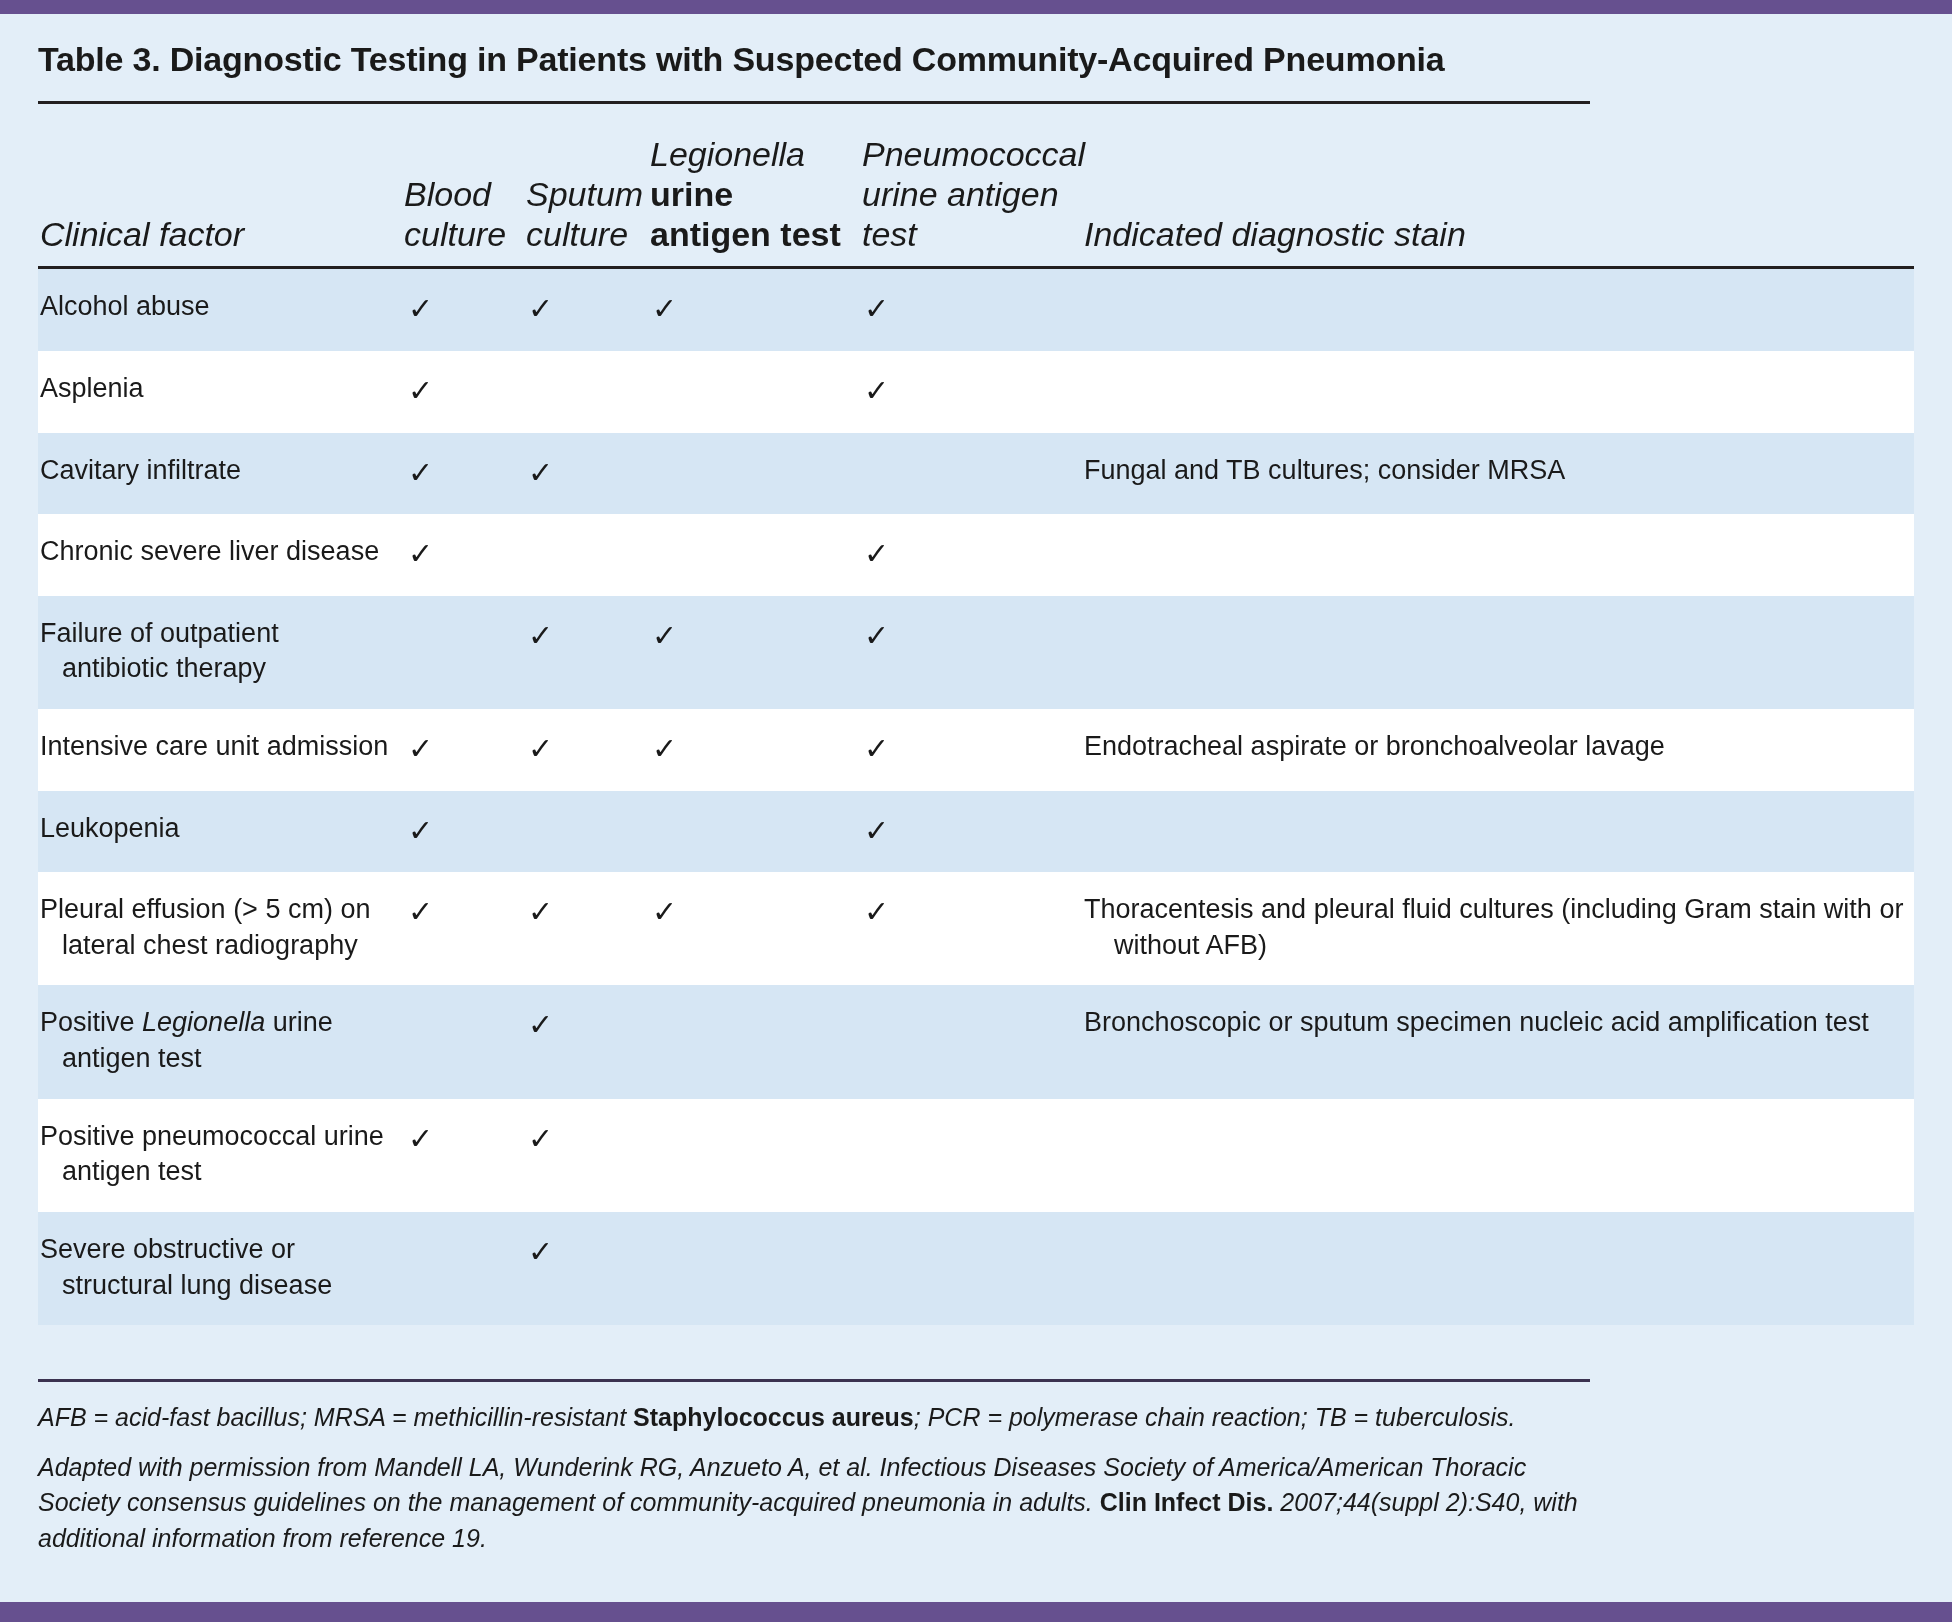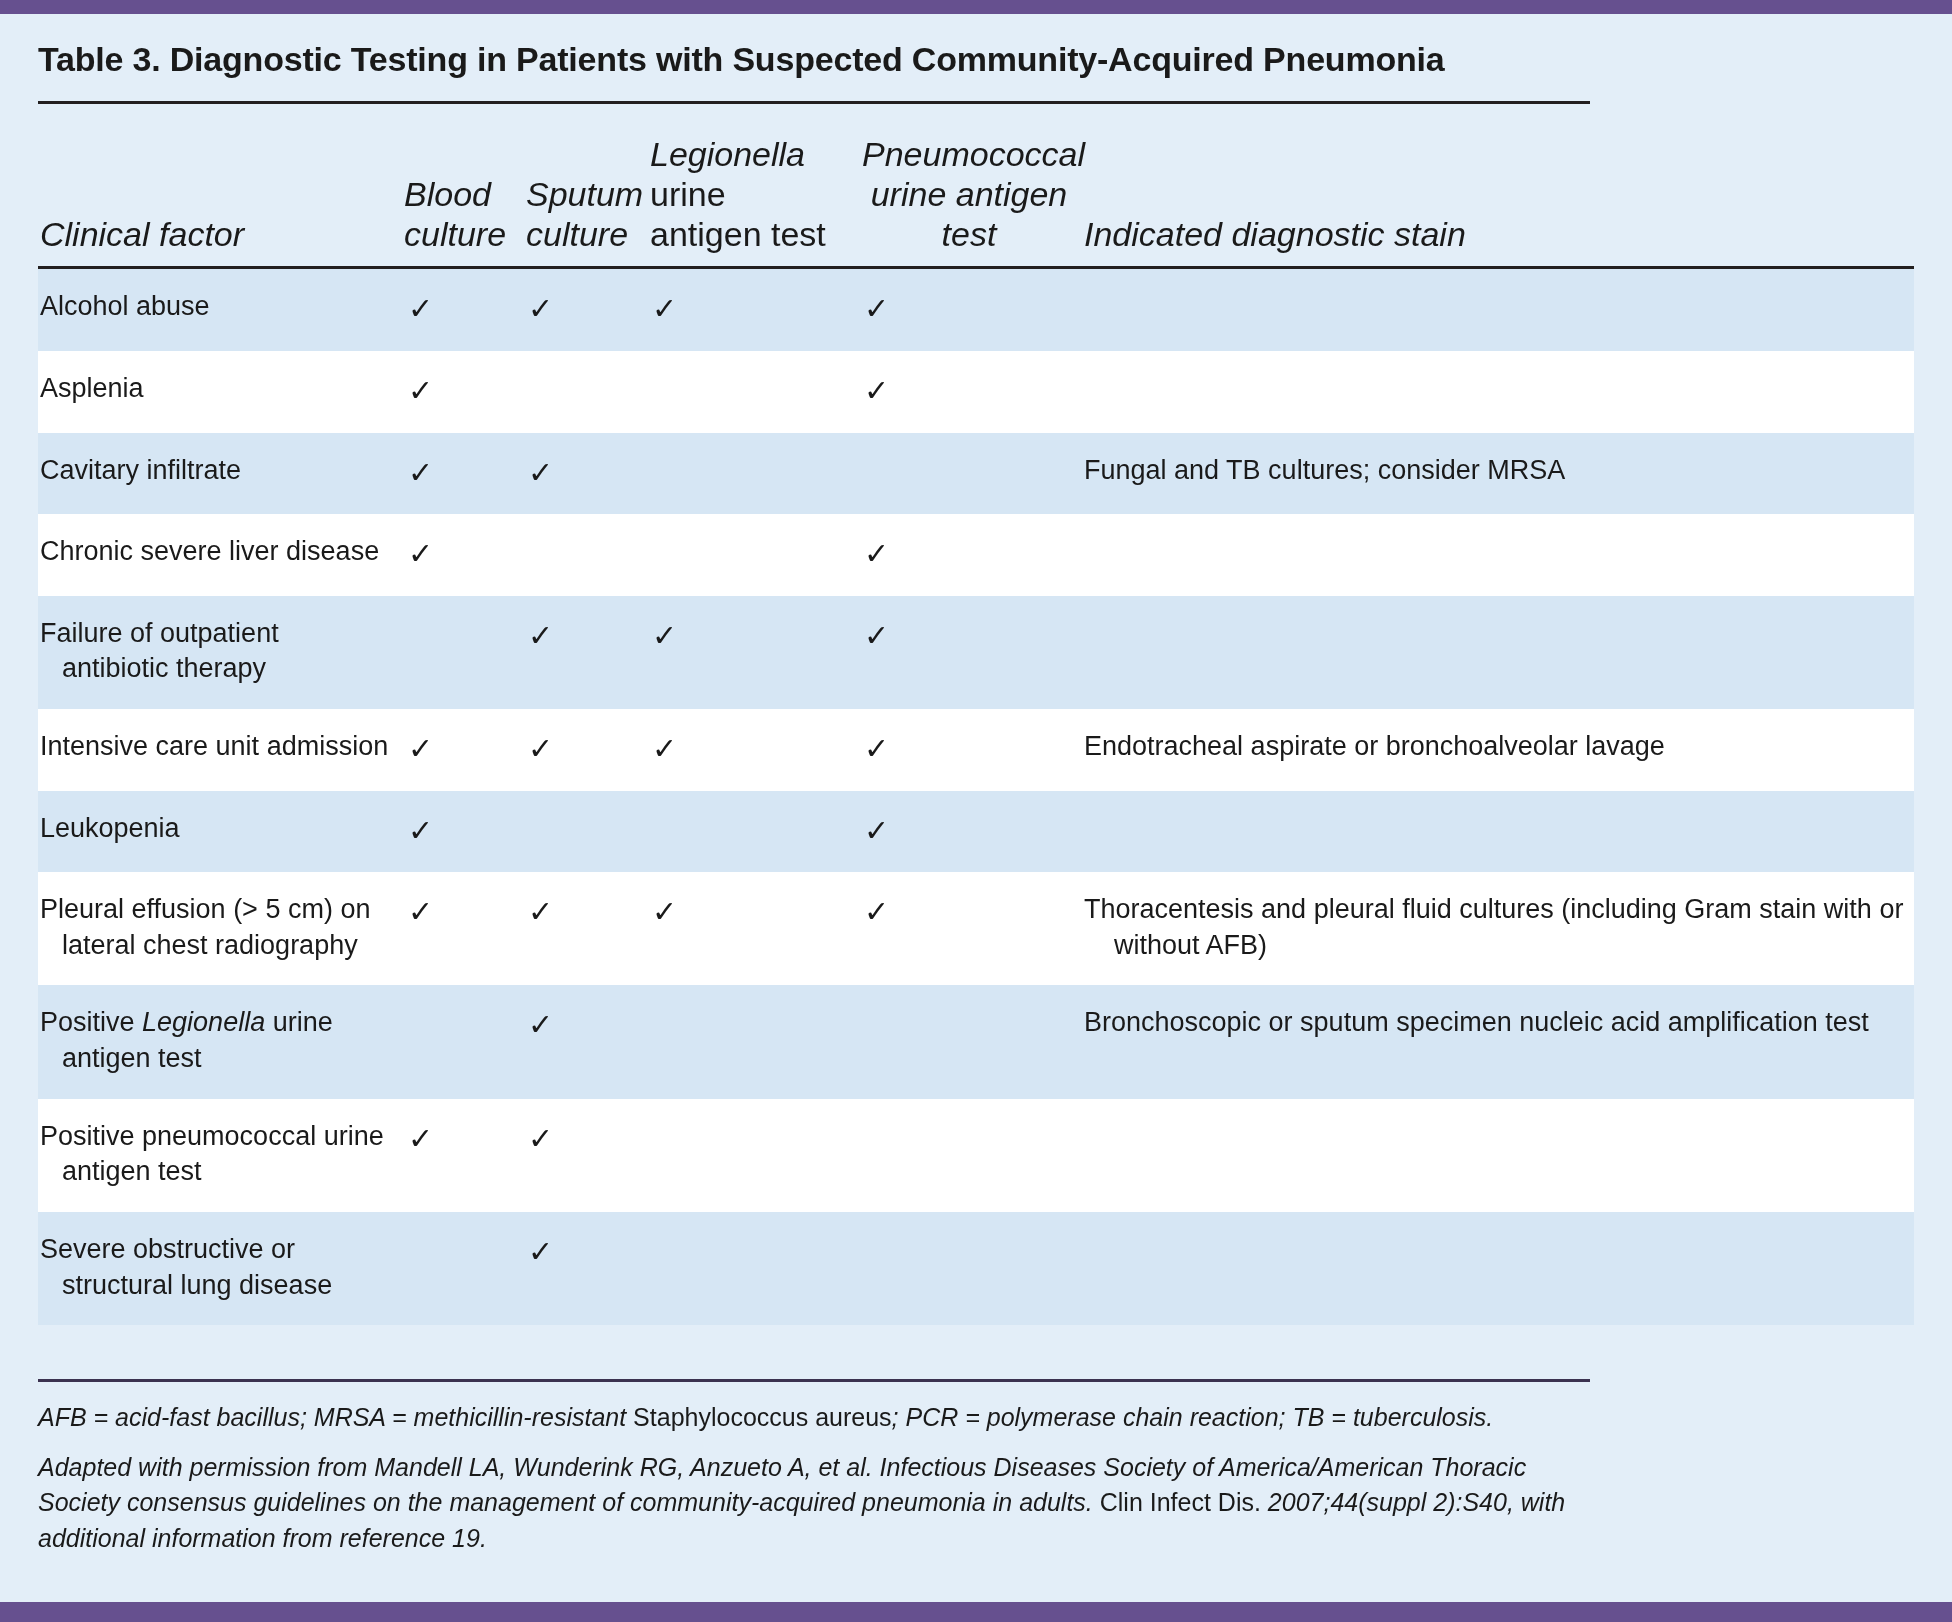--- a/index.html
+++ b/index.html
@@ -69,21 +69,21 @@
     color: #1a1a1a;
     text-align: left;
     vertical-align: bottom;
     padding: 30px 0 12px 0;
     line-height: 1.18;
   }
   thead th.h-factor { padding-left: 2px; }
   thead th.h-blood  { padding-left: 6px; }
   thead th.h-sputum { padding-left: 6px; }
   thead th.h-legio  { padding-left: 6px; }
-  thead th.h-pneumo { padding-left: 6px; text-align: center; }
+  thead th.h-pneumo { padding-left: 6px; }
   thead th.h-ind    { padding-left: 8px; }
   thead tr.head-rule th {
     padding: 0;
     border-bottom: 3px solid #231f20;
     height: 0;
   }
   tbody td {
     font-size: 27px;
     color: #1a1a1a;
     vertical-align: top;
@@ -114,21 +114,21 @@
   td.indicated {
     padding-left: 8px;
     padding-right: 4px;
   }
   td.indicated .hang {
     display: block;
     padding-left: 30px;
     text-indent: -30px;
   }
   .it { font-style: italic; }
-  .rom { font-style: normal; }
+  .rom { font-style: normal; font-weight: bold; }
 
   .footrule {
     margin: 28px 38px 0 38px;
     border-top: 3px solid #3b3250;
   }
   .footnotes {
     margin: 0 38px;
     padding-top: 18px;
   }
   .fn {

